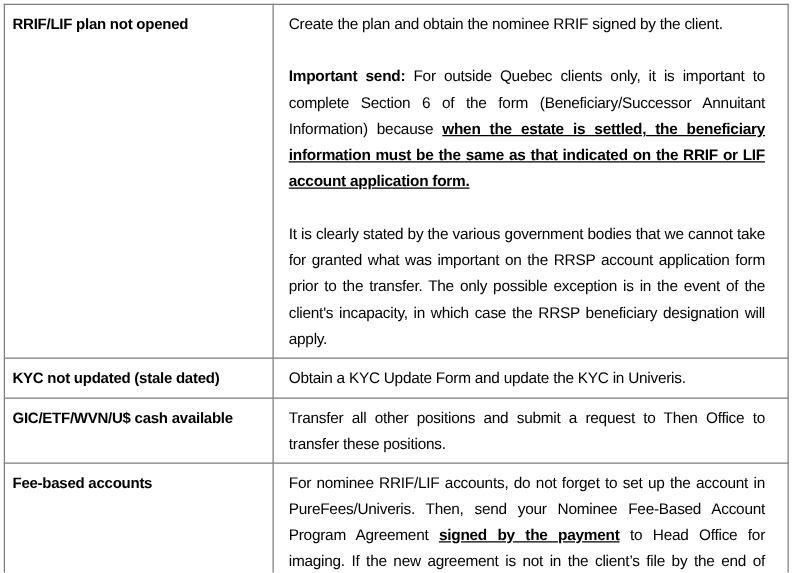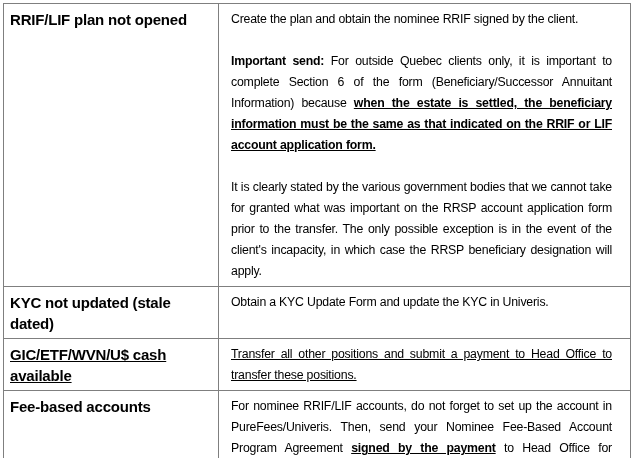--- a/index.html
+++ b/index.html
@@ -22,21 +22,21 @@
   }
   td {
     border: 1px solid #7f7f7f;
     vertical-align: top;
     box-sizing: border-box;
   }
   td.label-cell {
     width: 215px;
     padding: 5px 6px 4px 6px;
     font-weight: bold;
-    font-size: 15px;
+    font-size: 12px;
     line-height: 21px;
     letter-spacing: -0.2px;
   }
   td.content-cell {
     padding: 5px 18px 4px 12px;
     font-size: 12.3px;
     line-height: 21px;
     letter-spacing: -0.2px;
     text-align: justify;
     text-justify: inter-word;
@@ -68,24 +68,24 @@
           <p><span class="b">Important send:</span><span> For outside Quebec clients only, it is important to complete Section 6 of the form (Beneficiary/Successor Annuitant Information) because </span><span class="bu">when the estate is settled, the beneficiary information must be the same as that indicated on the RRIF or LIF account application form.</span></p>
           <p><span>It is clearly stated by the various government bodies that we cannot take for granted what was important on the RRSP account application form prior to the transfer. The only possible exception is in the event of the client's incapacity, in which case the RRSP beneficiary designation will apply.</span></p>
         </td>
       </tr>
       <tr style="height:32px;">
         <td class="label-cell">KYC not updated (stale dated)</td>
         <td class="content-cell">
           <p><span>Obtain a KYC Update Form and update the KYC in Univeris.</span></p>
         </td>
       </tr>
-      <tr style="height:47px;text-decoration:underline;">
+      <tr style="height:47px;">
         <td class="label-cell">GIC/ETF/WVN/U$ cash available</td>
         <td class="content-cell">
-          <p><span>Transfer all other positions and submit a payment to Head Office to transfer these positions.</span></p>
+          <p><span>Transfer all other positions and submit a request to Then Office to transfer these positions.</span></p>
         </td>
       </tr>
       <tr style="height:110px;">
         <td class="label-cell">Fee-based accounts</td>
         <td class="content-cell">
           <p><span>For nominee RRIF/LIF accounts, do not forget to set up the account in PureFees/Univeris. Then, send your Nominee Fee-Based Account Program Agreement </span><span class="bu">signed by the payment</span><span> to Head Office for imaging. If the new agreement is not in the client’s file by the end of January 2025, we will discontinue the payment.</span></p>
         </td>
       </tr>
     </tbody>
   </table>

